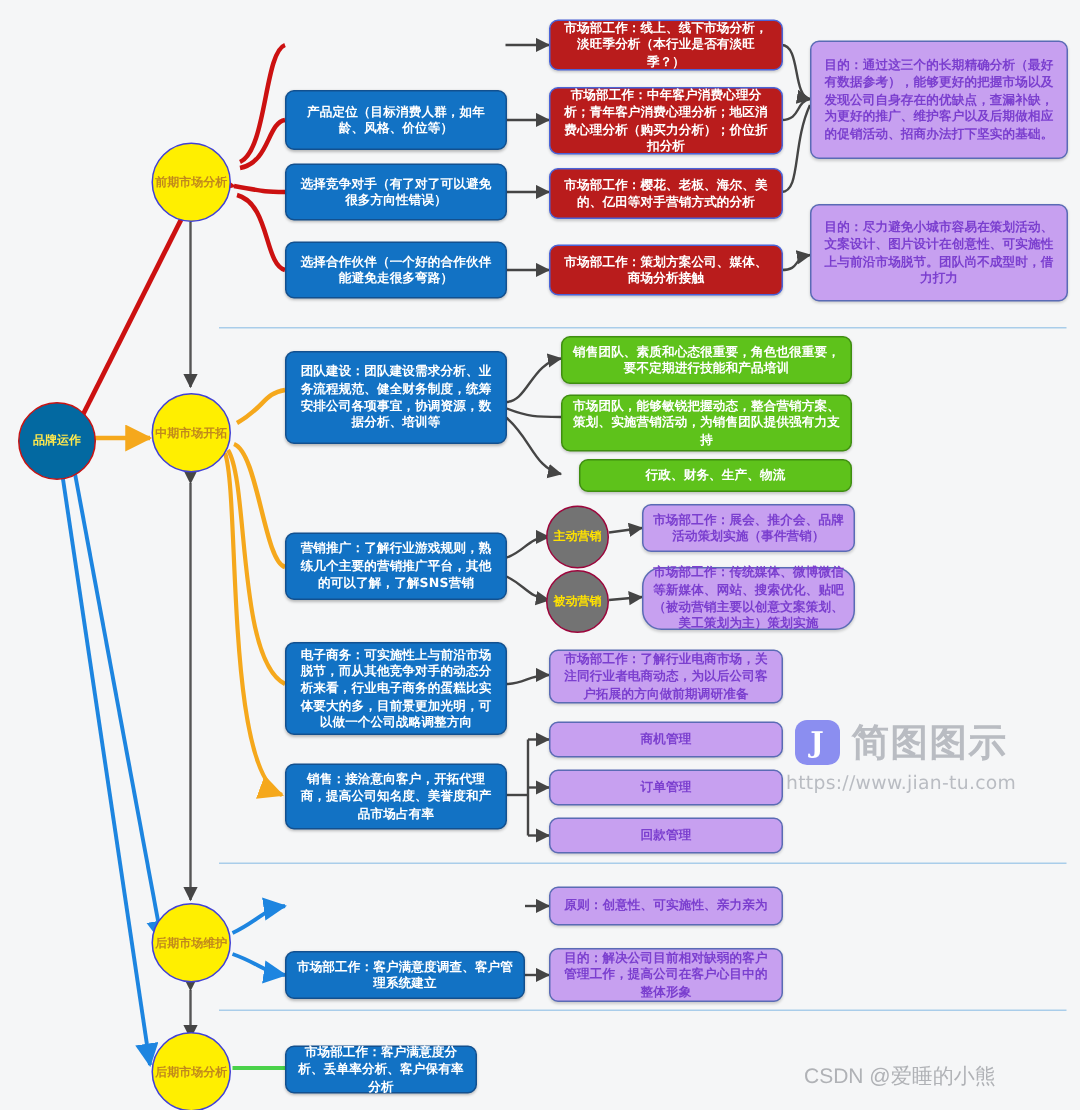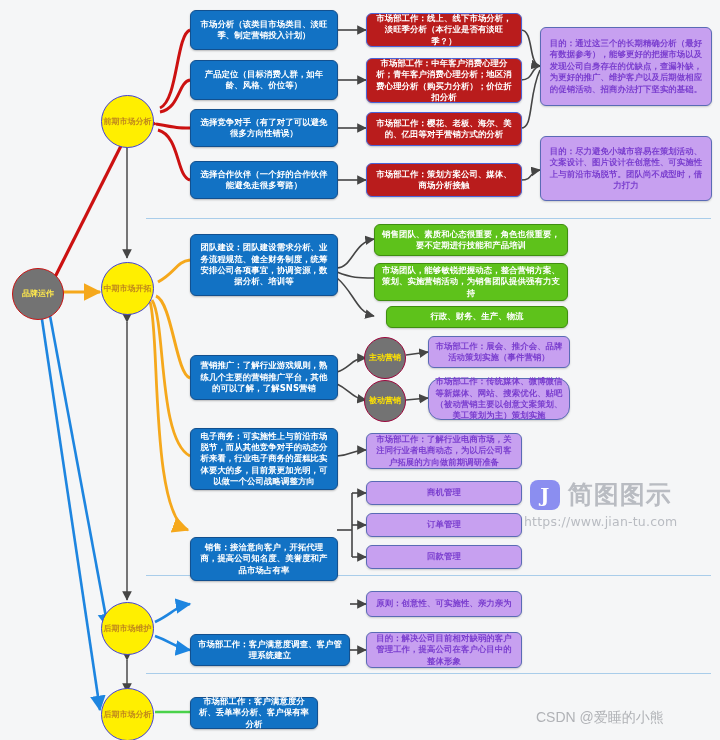--- a/index.html
+++ b/index.html
@@ -59,21 +59,21 @@
     font-size:8px;line-height:1.2;font-weight:bold;
     box-sizing:border-box;
     z-index:4;
   }
   .circ-yellow{
     background:#ffef00;
     border:1.6px solid #4141d6;
     color:#c0891c;
   }
   .circ-red{
-    background:#737373;
+    background:#0369a1;
     border:1.6px solid #c71414;
     color:#ffe94d;
   }
   .circ-crimson{
     background:#737373;
     border:1.6px solid #9c063c;
     color:#ffe200;
   }
 
   
@@ -203,23 +203,20 @@
   <div class="circle circ-yellow" style="left:101px;top:262px;width:53px;height:53px;">
     <span>中期市场开拓</span>
   </div>
   <div class="circle circ-yellow" style="left:101px;top:602px;width:53px;height:53px;">
     <span>后期市场维护</span>
   </div>
   <div class="circle circ-yellow" style="left:101px;top:688px;width:53px;height:53px;">
     <span>后期市场分析</span>
   </div>
 
-  <div class="node blue" style="left:190px;top:10px;width:148px;height:40px;">
-    <span>市场分析（该类目市场类目、淡旺季、制定营销投入计划）</span>
-  </div>
   <div class="node blue" style="left:190px;top:60px;width:148px;height:40px;">
     <span>产品定位（目标消费人群，如年龄、风格、价位等）</span>
   </div>
   <div class="node blue" style="left:190px;top:161px;width:148px;height:38px;">
     <span>选择合作伙伴（一个好的合作伙伴能避免走很多弯路）</span>
   </div>
   <div class="node blue" style="left:190px;top:109px;width:148px;height:38px;">
     <span>选择竞争对手（有了对了可以避免很多方向性错误）</span>
   </div>
 
@@ -245,21 +242,21 @@
 
   <div class="node blue" style="left:190px;top:234px;width:148px;height:62px;">
     <span>团队建设：团队建设需求分析、业务流程规范、健全财务制度，统筹安排公司各项事宜，协调资源，数据分析、培训等</span>
   </div>
   <div class="node blue" style="left:190px;top:355px;width:148px;height:45px;">
     <span>营销推广：了解行业游戏规则，熟练几个主要的营销推广平台，其他的可以了解，了解SNS营销</span>
   </div>
   <div class="node blue" style="left:190px;top:428px;width:148px;height:62px;">
     <span>电子商务：可实施性上与前沿市场脱节，而从其他竞争对手的动态分析来看，行业电子商务的蛋糕比实体要大的多，目前景更加光明，可以做一个公司战略调整方向</span>
   </div>
-  <div class="node blue" style="left:190px;top:509px;width:148px;height:44px;margin-top:28px;">
+  <div class="node blue" style="left:190px;top:509px;width:148px;height:44px;">
     <span>销售：接洽意向客户，开拓代理商，提高公司知名度、美誉度和产品市场占有率</span>
   </div>
 
   <div class="node green" style="left:374px;top:224px;width:194px;height:32px;justify-content:flex-end;">
     <span>销售团队、素质和心态很重要，角色也很重要，要不定期进行技能和产品培训</span>
   </div>
   <div class="node green" style="left:374px;top:263px;width:194px;height:38px;">
     <span>市场团队，能够敏锐把握动态，整合营销方案、策划、实施营销活动，为销售团队提供强有力支持</span>
   </div>
   <div class="node green" style="left:386px;top:306px;width:182px;height:22px;">

